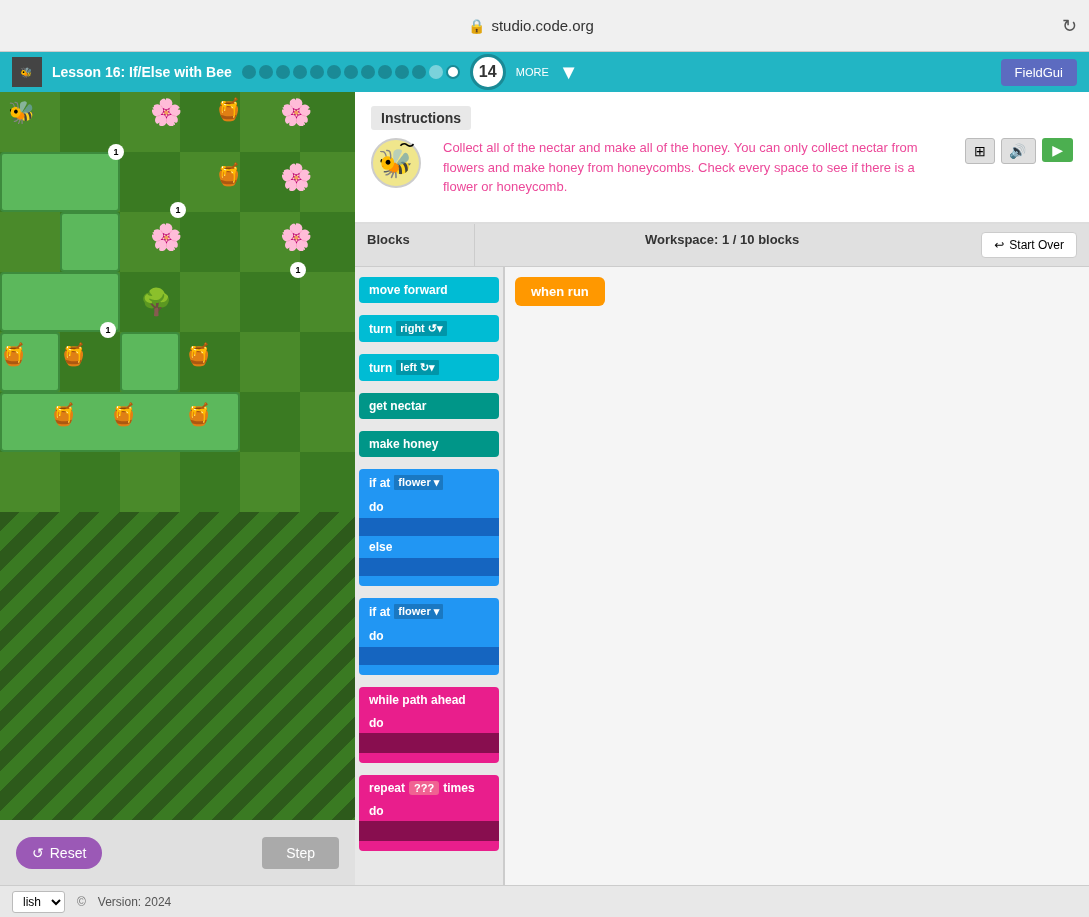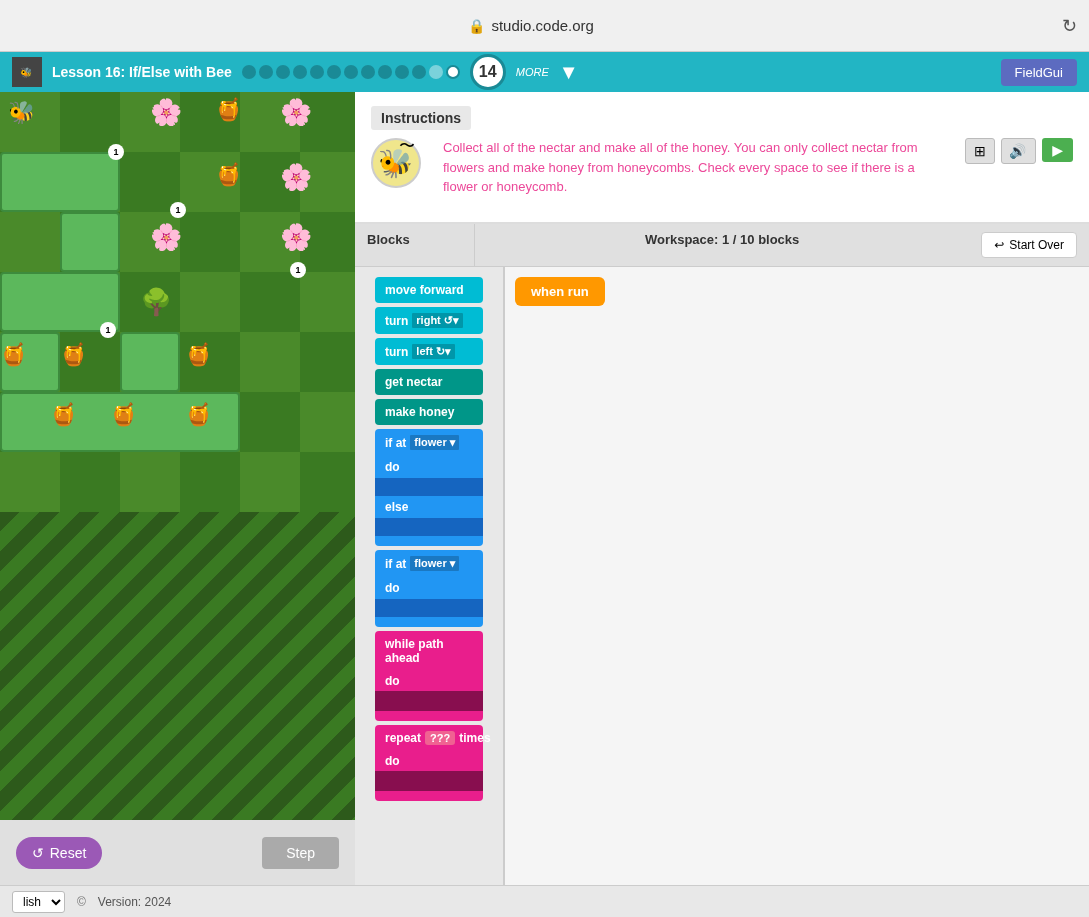--- a/index.html
+++ b/index.html
@@ -76,21 +76,21 @@
     .dot.current { background: white; border: 2px solid #1a8a96; }
     .dot.empty { background: rgba(255,255,255,0.4); }
     .step-badge {
       width: 36px; height: 36px; border-radius: 50%;
       background: white;
       border: 3px solid #1a8a96;
       display: flex; align-items: center; justify-content: center;
       font-size: 16px; font-weight: bold; color: #333;
     }
     .more-label {
-      color: white; font-size: 11px; font-style: italic;
+      color: white; font-size: 11px;
     }
     .dropdown-arrow {
       color: white; font-size: 20px; cursor: pointer;
     }
     .fieldguide-btn {
       margin-left: auto;
       background: #5c6bc0;
       color: white;
       border: none;
       padding: 6px 14px;
@@ -222,24 +222,24 @@
     .coding-area {
       display: flex;
       flex: 1;
     }
 
     
     .blocks-panel {
       width: 150px;
       background: #e8e8e8;
       border-right: 2px solid #ccc;
-      padding: 10px 20px;
+      padding: 10px 4px;
       display: flex;
       flex-direction: column;
-      gap: 4px;
+      gap: 12px;
     }
 
     
     .block {
       border-radius: 4px;
       padding: 6px 10px;
       font-size: 12px;
       font-weight: bold;
       color: white;
       cursor: pointer;

